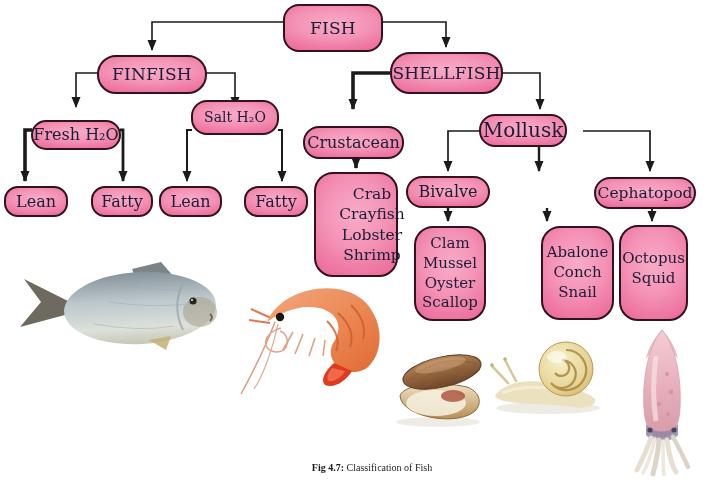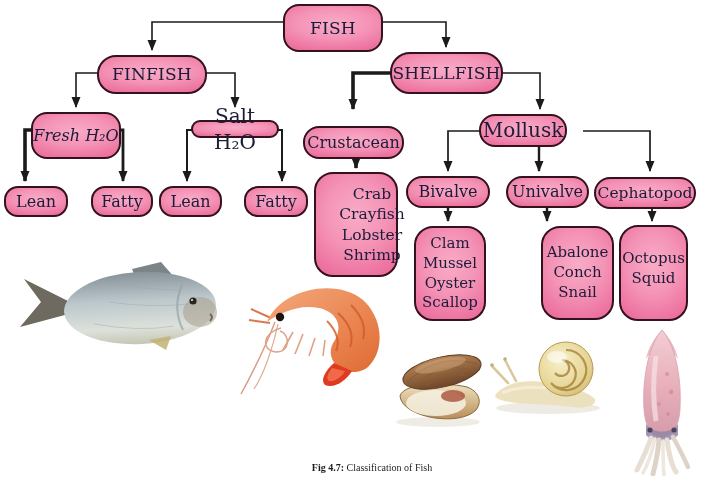--- a/index.html
+++ b/index.html
@@ -64,38 +64,37 @@
       <polyline points="583,131 650,131 650,171" stroke-width="1.7" marker-end="url(#ah)"></polyline>
       <polyline points="448,208 448,221" stroke-width="2.4" marker-end="url(#ah)"></polyline>
       <polyline points="547,208 547,221" stroke-width="2.4" marker-end="url(#ah)"></polyline>
       <polyline points="652,209 652,221" stroke-width="1.8" marker-end="url(#ah)"></polyline>
     </g>
   </svg>
 
   <div class="node pill caps" style="left:283px;top:4px;width:100px;height:48px;font-size:17px;">FISH</div>
   <div class="node pill caps" style="left:390px;top:52px;width:113px;height:42px;font-size:17px;border-radius:20px;">SHELLFISH</div>
   <div class="node pill caps" style="left:97px;top:55px;width:110px;height:39px;font-size:17px;border-radius:19px;">FINFISH</div>
-  <div class="node pill" style="left:31px;top:112px;width:90px;height:47px;font-size:16px;font-style:italic;">Fresh H₂O</div>
-  <div class="node pill" style="left:191px;top:120px;width:88px;height:18px;font-size:20px;">Salt H₂O</div>
+  <div class="node pill" style="left:31px;top:120px;width:90px;height:30px;font-size:16px;">Fresh H₂O</div>
+  <div class="node pill" style="left:191px;top:100px;width:88px;height:35px;font-size:14px;">Salt H₂O</div>
   <div class="node pill" style="left:4px;top:186px;width:64px;height:31px;font-size:16px;border-radius:14px;">Lean</div>
   <div class="node pill" style="left:91px;top:186px;width:62px;height:31px;font-size:16px;border-radius:14px;">Fatty</div>
   <div class="node pill" style="left:159px;top:186px;width:63px;height:31px;font-size:16px;border-radius:14px;">Lean</div>
   <div class="node pill" style="left:244px;top:186px;width:64px;height:31px;font-size:16px;border-radius:14px;">Fatty</div>
   <div class="node pill" style="left:303px;top:114px;width:101px;height:33px;font-size:16px;margin-top:12px;">Crustacean</div>
   <div class="node listbox" style="left:314px;top:172px;width:84px;height:105px;font-size:15.5px;padding-left:32px;">Crab
 Crayfish
 Lobster
 Shrimp</div>
   <div class="node pill" style="left:479px;top:114px;width:88px;height:33px;font-size:20px;">Mollusk</div>
   <div class="node pill" style="left:406px;top:176px;width:84px;height:32px;">Bivalve</div>
   <div class="node listbox" style="left:414px;top:226px;width:72px;height:95px;font-size:15px;">Clam
 Mussel
 Oyster
 Scallop</div>
-  <div class="node pill" style="left:506px;top:176px;width:83px;height:32px;">Univalve</div>
   <div class="node listbox" style="left:517px;top:226px;width:73px;height:94px;font-size:15px;margin-left:24px;">Abalone
 Conch
 Snail</div>
   <div class="node pill" style="left:594px;top:177px;width:102px;height:32px;font-size:15.5px;">Cephatopod</div>
   <div class="node listbox" style="left:619px;top:225px;width:69px;height:96px;font-size:15px;padding-bottom:8px;">Octopus
 Squid</div>
 
   <div class="illus" style="left:14px;top:252px;">
     <svg width="205" height="102" viewBox="0 0 205 102">
       <defs>

